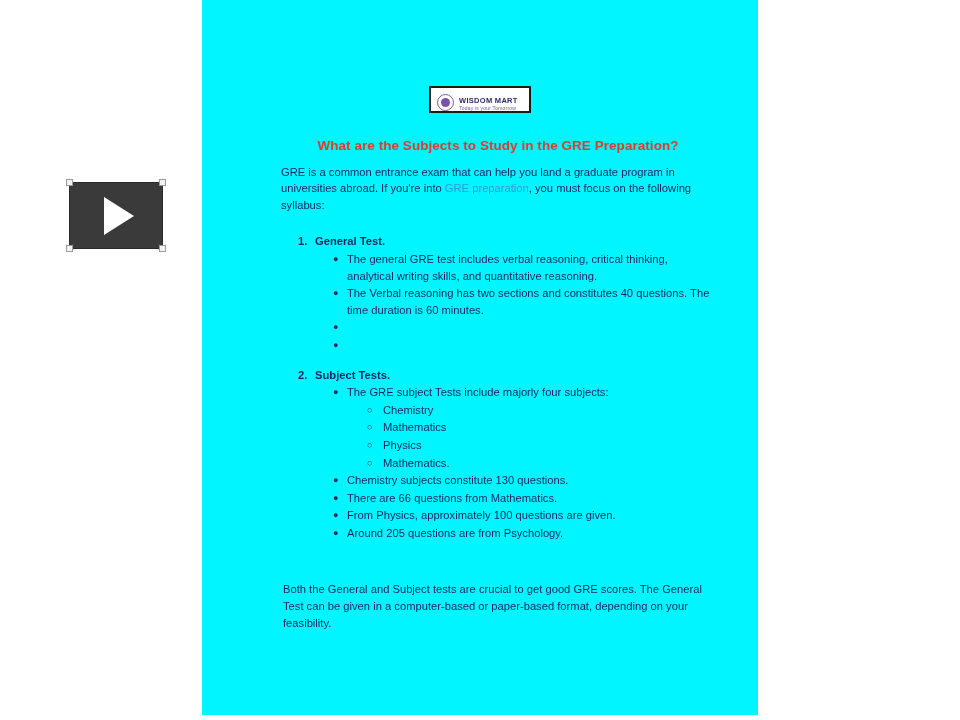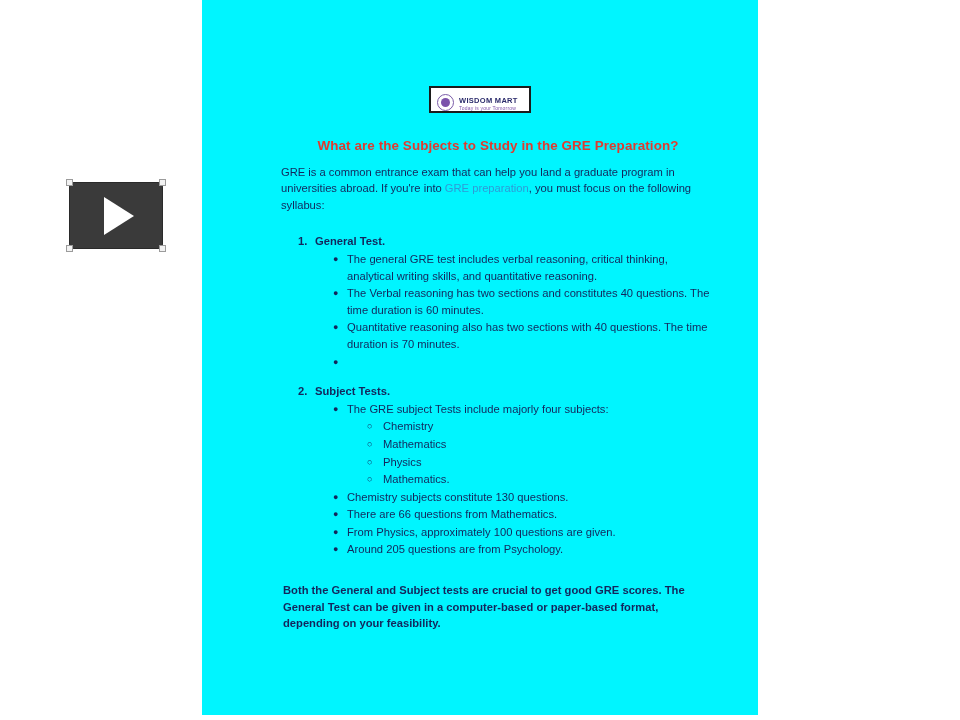--- a/index.html
+++ b/index.html
@@ -183,23 +183,22 @@
     margin-top: 1px;
   }
   ul.lv3 > li > .b {
     width: 16px;
     flex: 0 0 auto;
     font-size: 9px;
     line-height: 16.6px;
   }
 
   .closing {
-    margin-top: 24px;
+    margin-top: 40px;
     padding-left: 2px;
-    font-weight: bold;
   }
 </style>
 </head>
 <body>
 
 <div id="stage">
 
   <div id="player-thumb">
     <div class="frame">
       <div class="tri"></div>
@@ -237,21 +236,20 @@
             <li>
               <span class="b">●</span>
               <span class="t">The general GRE test includes verbal reasoning, critical thinking, analytical writing skills, and quantitative reasoning.</span>
             </li>
             <li>
               <span class="b">●</span>
               <span class="t">The Verbal reasoning has two sections and constitutes 40 questions. The time duration is 60 minutes.</span>
             </li>
             <li>
               <span class="b">●</span>
-              <span class="t">Quantitative reasoning also has two sections with 40 questions. The time duration is 70 minutes.</span>
             </li>
             <li>
               <span class="b">●</span>
             </li>
           </ul>
         </li>
 
         <li>
           <div class="num-row">
             <span class="n">2.</span>

